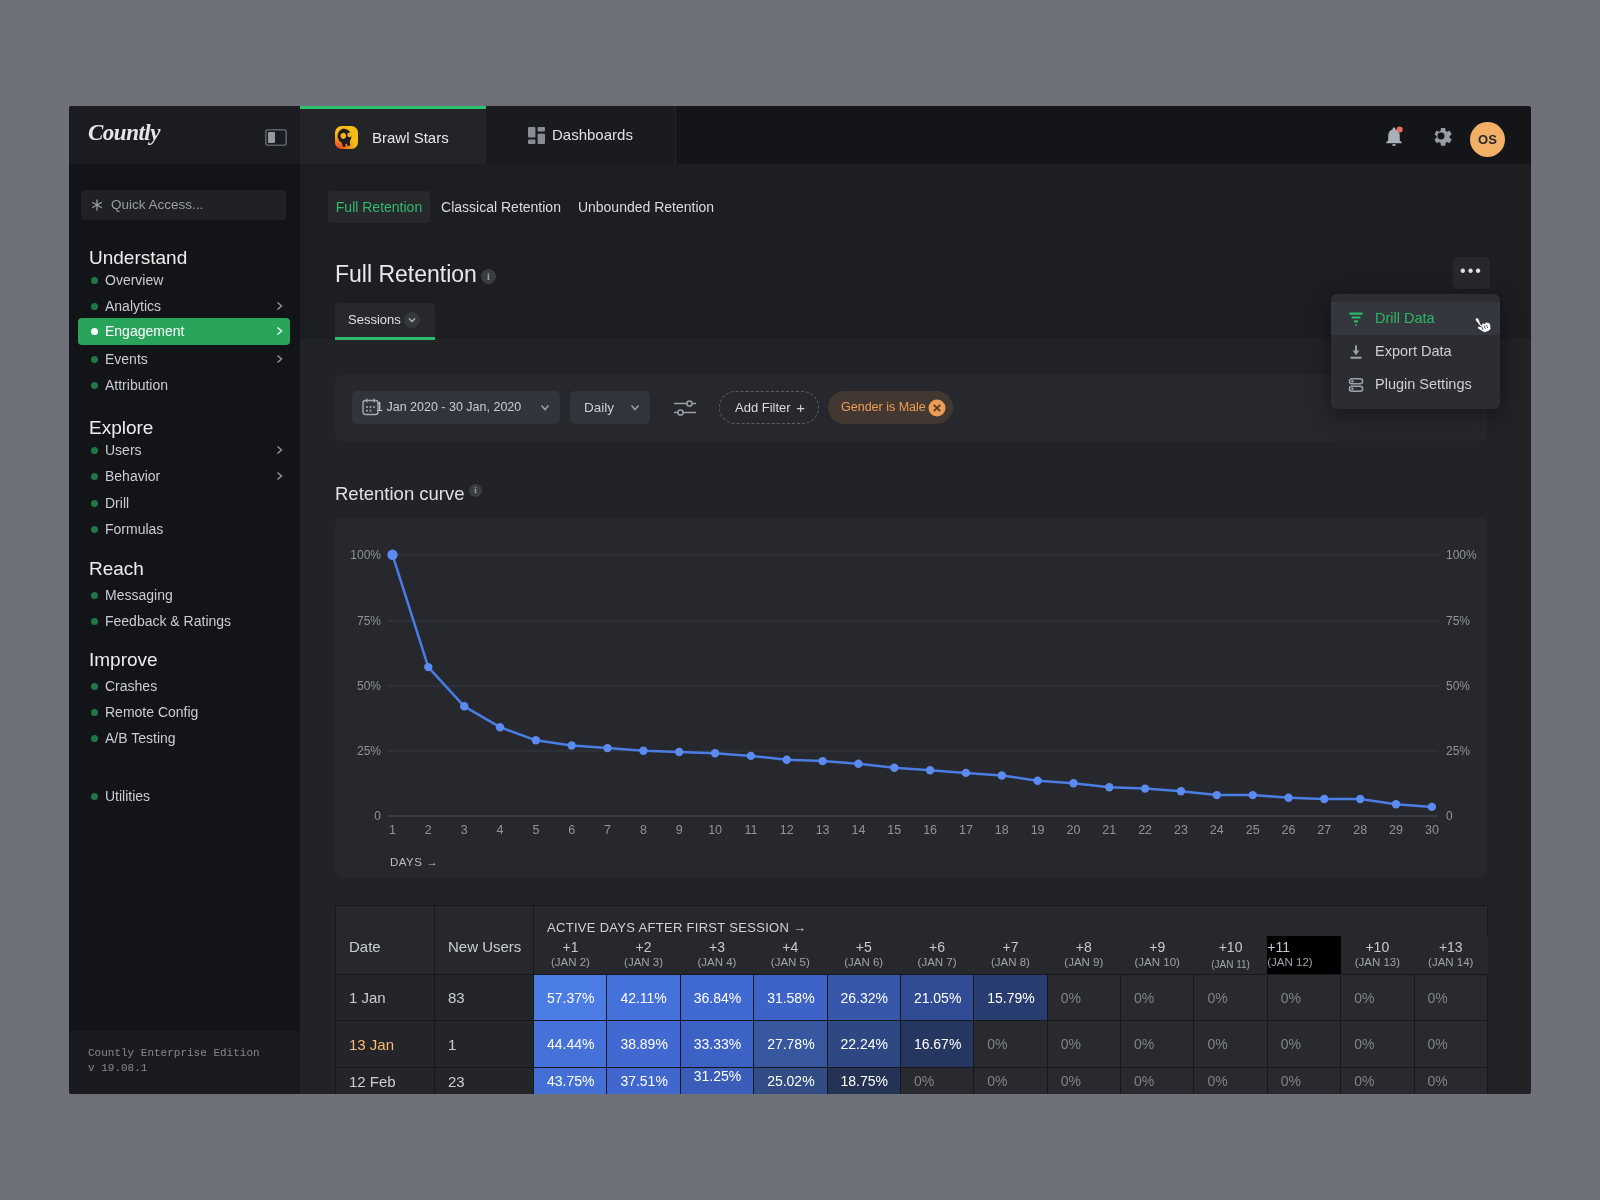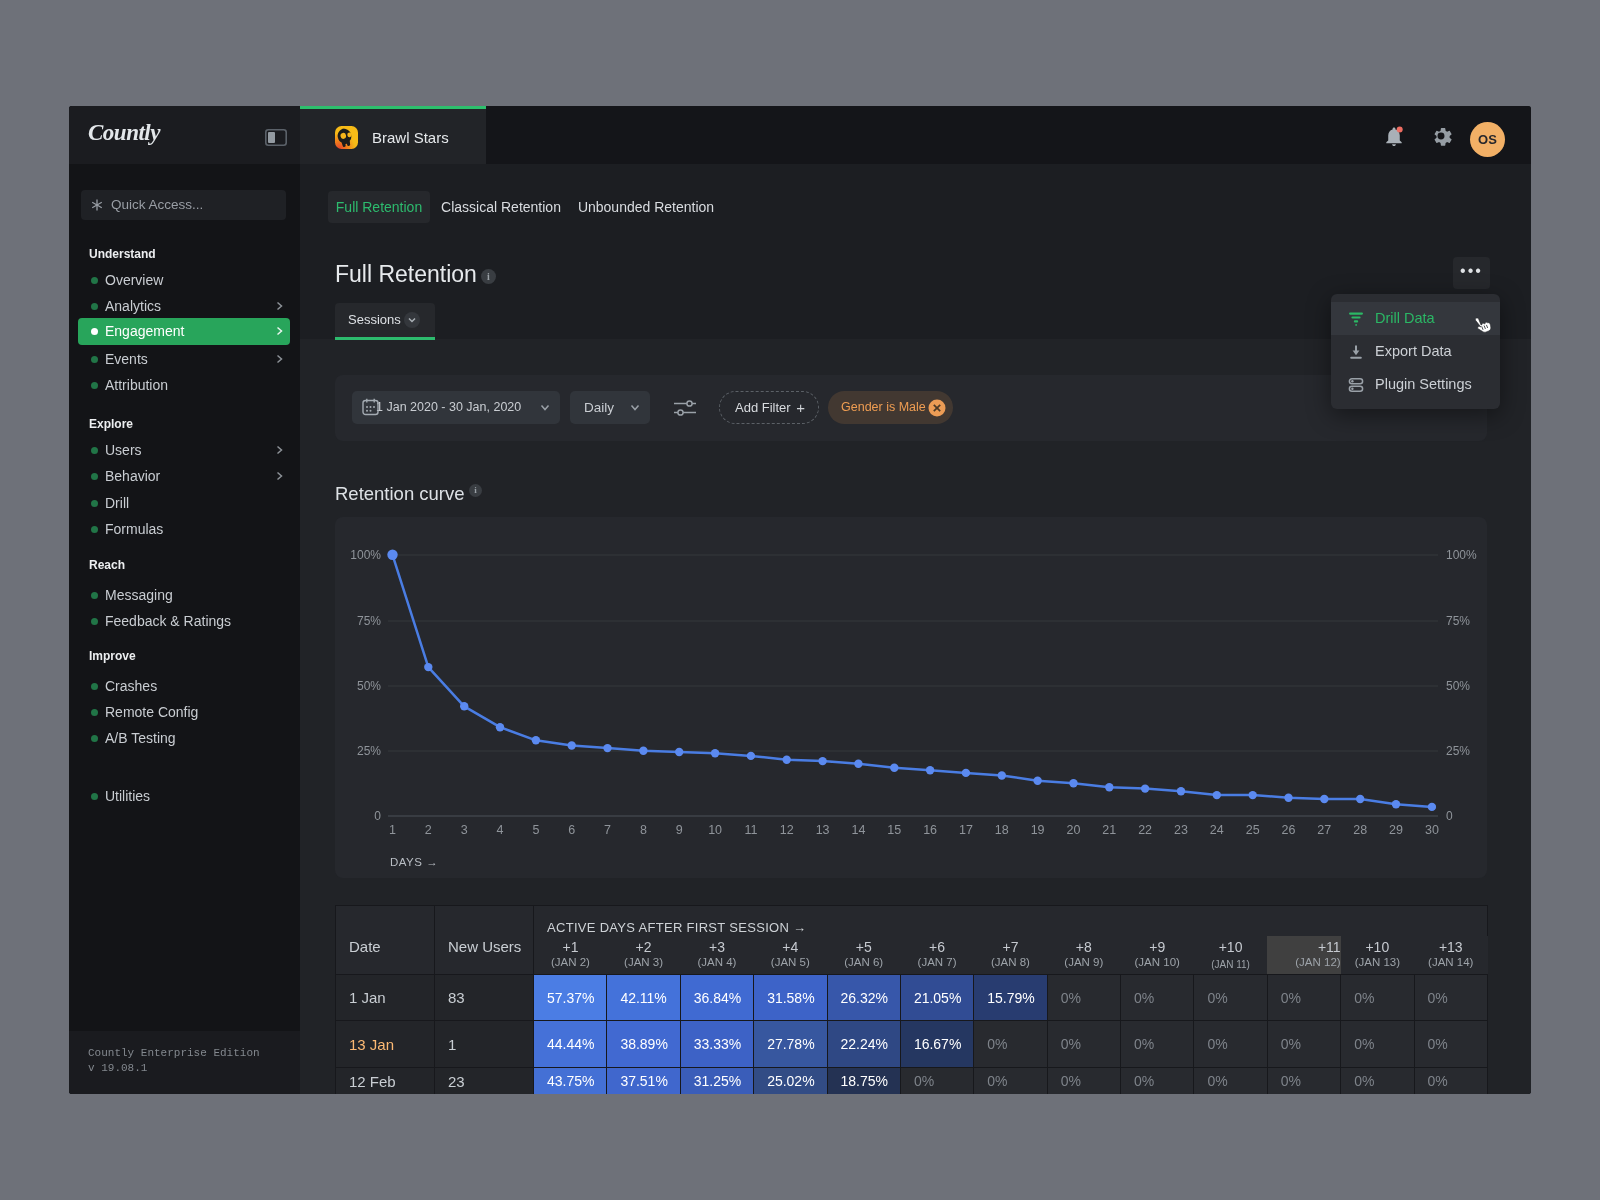--- a/index.html
+++ b/index.html
@@ -5,21 +5,21 @@
   * { margin:0; padding:0; box-sizing:border-box; }
   html,body { width:1600px; height:1200px; background:#6e7179; font-family:"Liberation Sans",sans-serif; overflow:hidden; }
   .win { position:absolute; left:69px; top:106px; width:1462px; height:988px; background:#1c1e22; border-radius:3px; overflow:hidden; }
   .abs { position:absolute; }
   
   .sidebar { position:absolute; left:0; top:0; width:231px; height:988px; background:#131417; }
   .sb-head { position:absolute; left:0; top:0; width:231px; height:58px; background:#1b1c20; }
   .logo { position:absolute; left:19px; top:14px; font-family:"Liberation Serif",serif; font-style:italic; font-weight:bold; font-size:23px; color:#e3e7ea; letter-spacing:-0.5px; }
   .sb-foot { position:absolute; left:0; top:925px; width:231px; height:63px; background:#1a1b1f; font-family:"Liberation Mono",monospace; font-size:11px; color:#83888e; line-height:15px; padding:15px 0 0 19px; }
   .qbox { position:absolute; left:12px; top:84px; width:205px; height:30px; background:#1f2125; border-radius:4px; color:#999ea5; font-size:13.5px; line-height:30px; padding-left:30px; }
-  .sec-h { position:absolute; left:20px; font-size:12px; font-weight:bold; color:#eceef0; }
+  .sec-h { position:absolute; left:20px; font-size:19px; font-weight:normal; color:#eceef0; }
   .item { position:absolute; left:0; width:231px; height:26px; font-size:14px; color:#c9cdd2; line-height:26px; padding-left:36px; }
   .dot { position:absolute; left:22px; top:10px; width:7px; height:7px; border-radius:50%; background:#217547; }
   .chev { position:absolute; right:15px; top:7px; width:12px; height:12px; }
   .sel-row { position:absolute; left:9px; width:212px; height:27px; background:#28a55b; border-radius:4px; }
   
   .topbar { position:absolute; left:231px; top:0; width:1231px; height:58px; background:#141519; }
   .tab-brawl { position:absolute; left:0; top:0; width:186px; height:58px; background:#222428; border-top:3px solid #2dc06d; }
   .tab-dash { position:absolute; left:186px; top:0; width:190px; height:58px; background:#191b1f; border-right:1px solid #25272b; }
   .tab-lbl { position:absolute; font-size:15px; color:#e6e9ec; }
   
@@ -108,20 +108,31 @@
           </radialGradient>
         </defs>
         <rect x="0" y="0" width="23" height="23" rx="6.5" fill="url(#bs)"></rect>
         <g transform="rotate(-12 11.5 11) translate(11.5 11.2) scale(1.32) translate(-11.5 -10.8)">
           <path d="M11.6 3.8 c-4.1 0 -6.6 2.5 -6.6 5.9 c0 2 0.8 3.4 2 4.3 l0.3 2.8 c0 0.5 0.4 0.8 0.8 0.8 l0.7 0 c0.4 0 0.7-0.3 0.7-0.7 l0.1-1.2 l1.1 0 l0.1 1.2 c0 0.4 0.3 0.7 0.7 0.7 l0.7 0 c0.4 0 0.8-0.3 0.8-0.8 l0.3-2.8 c1.2-0.9 2-2.3 2-4.3 c0-3.4-2.5-5.9-6.6-5.9 Z" fill="#1d1d1b"></path>
           <ellipse cx="9.3" cy="9.3" rx="2.1" ry="2.3" fill="#f6b51b"></ellipse>
           <ellipse cx="14" cy="9.5" rx="1.6" ry="1.8" fill="#f6b51b"></ellipse>
         </g>
       </svg>
       <div class="tab-lbl" style="left:72px;top:20px">Brawl Stars</div>
+    </div>
+    <div class="tab-dash">
+      <svg class="abs" style="left:42px;top:21px" width="17" height="17" viewBox="0 0 17 17">
+        <g fill="#878d94">
+          <rect x="0" y="0" width="7.4" height="10.4" rx="1"></rect>
+          <rect x="9.6" y="0" width="7.4" height="4.6" rx="1"></rect>
+          <rect x="0" y="12.6" width="7.4" height="4.4" rx="1"></rect>
+          <rect x="9.6" y="6.8" width="7.4" height="10.2" rx="1"></rect>
+        </g>
+      </svg>
+      <div class="tab-lbl" style="left:66px;top:20px;color:#dee1e5">Dashboards</div>
     </div>
     <svg class="abs" style="left:1083px;top:19px" width="22" height="23" viewBox="0 0 24 24">
       <path fill="#a9b0b7" d="M12 22.4c1.15 0 2.05-.9 2.05-2.05h-4.1c0 1.15.9 2.05 2.05 2.05zm6.3-6.15v-5.25c0-3.22-1.71-5.92-4.72-6.63v-.71c0-.87-.7-1.57-1.58-1.57s-1.58.7-1.58 1.57v.71C7.41 5.08 5.7 7.77 5.7 11v5.25l-2.1 2.1v1.05h16.8v-1.05l-2.1-2.1z"></path>
       <circle cx="18.2" cy="4.4" r="3.3" fill="#ee6d62"></circle>
     </svg>
     <svg class="abs" style="left:1130px;top:19px" width="22" height="22" viewBox="0 0 24 24">
       <path fill="#969da4" fill-rule="evenodd" d="M12 8.2a3.8 3.8 0 1 0 0 7.6 3.8 3.8 0 0 0 0-7.6zm9.4 5.7c.05-.62.05-1.25 0-1.87l2-1.56a.5.5 0 0 0 .12-.64l-1.9-3.29a.5.5 0 0 0-.61-.22l-2.36.95a7.6 7.6 0 0 0-1.62-.94l-.36-2.51a.5.5 0 0 0-.5-.43h-3.8a.5.5 0 0 0-.5.43l-.36 2.51c-.58.25-1.12.56-1.62.94l-2.36-.95a.5.5 0 0 0-.61.22l-1.9 3.29a.5.5 0 0 0 .12.64l2 1.56a7.7 7.7 0 0 0 0 1.87l-2 1.56a.5.5 0 0 0-.12.64l1.9 3.29c.13.22.39.31.61.22l2.36-.95c.5.38 1.04.7 1.62.94l.36 2.51c.04.25.25.43.5.43h3.8a.5.5 0 0 0 .5-.43l.36-2.51a7.6 7.6 0 0 0 1.62-.94l2.36.95c.22.09.48 0 .61-.22l1.9-3.29a.5.5 0 0 0-.12-.64l-2-1.56z"></path>
     </svg>
     <div class="abs" style="left:1170px;top:16px;width:35px;height:35px;border-radius:50%;background:#f2b066;color:#26272c;font-size:13px;font-weight:bold;text-align:center;line-height:35px">OS</div>
   </div>
@@ -343,21 +354,21 @@
                 <div style="font-size:11.5px;color:#9da3a9;margin-top:1px">(JAN 9)</div>
               </td>
               <td style="background:#26282d;border-left:none;border-right:none;border-top:none;text-align:center;padding:0;vertical-align:top">
                 <div style="font-size:14px;color:#c6cad0;margin-top:3px">+9</div>
                 <div style="font-size:11.5px;color:#9da3a9;margin-top:1px">(JAN 10)</div>
               </td>
               <td style="background:#26282d;border-left:none;border-right:none;border-top:none;text-align:center;padding:0;vertical-align:top">
                 <div style="font-size:14px;color:#c6cad0;margin-top:3px">+10</div>
                 <div style="font-size:10px;color:#9da3a9;margin-top:4px">(JAN 11)</div>
               </td>
-              <td style="background:#404040;border-left:none;border-right:none;border-top:none;text-align:right;padding:0;vertical-align:top">
+              <td style="background:#000000;border-left:none;border-right:none;border-top:none;text-align:left;padding:0;vertical-align:top">
                 <div style="font-size:14px;color:#c6cad0;margin-top:3px">+11</div>
                 <div style="font-size:11.5px;color:#9da3a9;margin-top:1px">(JAN 12)</div>
               </td>
               <td style="background:#26282d;border-left:none;border-right:none;border-top:none;text-align:center;padding:0;vertical-align:top">
                 <div style="font-size:14px;color:#c6cad0;margin-top:3px">+10</div>
                 <div style="font-size:11.5px;color:#9da3a9;margin-top:1px">(JAN 13)</div>
               </td>
               <td style="background:#26282d;border-left:none;border-right:none;border-top:none;text-align:center;padding:0;vertical-align:top">
                 <div style="font-size:14px;color:#c6cad0;margin-top:3px">+13</div>
                 <div style="font-size:11.5px;color:#9da3a9;margin-top:1px">(JAN 14)</div>
@@ -395,21 +406,21 @@
               <td style="background:#282a2f;color:#7e838a;font-size:14px">0%</td>
               <td style="background:#282a2f;color:#7e838a;font-size:14px">0%</td>
               <td style="background:#282a2f;color:#7e838a;font-size:14px">0%</td>
               <td style="background:#282a2f;color:#7e838a;font-size:14px">0%</td>
             </tr>
 <tr style="height:46.4px">
               <td style="background:#232529;font-size:15px;color:#c9ced3;vertical-align:top;padding-top:5px">12 Feb</td>
               <td style="background:#232529;font-size:15px;color:#c9ced3;vertical-align:top;padding-top:5px">23</td>
               <td style="background:#4470d5;color:#fff;font-size:14px;vertical-align:top;padding-top:5px">43.75%</td>
               <td style="background:#4067cd;color:#fff;font-size:14px;vertical-align:top;padding-top:5px">37.51%</td>
-              <td style="background:#3a5db9;color:#fff;font-size:14px;vertical-align:top;padding-top:5px">31.25%</td>
+              <td style="background:#3a5db9;color:#fff;font-size:14px;vertical-align:top;">31.25%</td>
               <td style="background:#324c85;color:#fff;font-size:14px;vertical-align:top;padding-top:5px">25.02%</td>
               <td style="background:#243253;color:#fff;font-size:14px;vertical-align:top;padding-top:5px">18.75%</td>
               <td style="background:#282a2f;color:#7e838a;font-size:14px;vertical-align:top;padding-top:5px">0%</td>
               <td style="background:#282a2f;color:#7e838a;font-size:14px;vertical-align:top;padding-top:5px">0%</td>
               <td style="background:#282a2f;color:#7e838a;font-size:14px;vertical-align:top;padding-top:5px">0%</td>
               <td style="background:#282a2f;color:#7e838a;font-size:14px;vertical-align:top;padding-top:5px">0%</td>
               <td style="background:#282a2f;color:#7e838a;font-size:14px;vertical-align:top;padding-top:5px">0%</td>
               <td style="background:#282a2f;color:#7e838a;font-size:14px;vertical-align:top;padding-top:5px">0%</td>
               <td style="background:#282a2f;color:#7e838a;font-size:14px;vertical-align:top;padding-top:5px">0%</td>
               <td style="background:#282a2f;color:#7e838a;font-size:14px;vertical-align:top;padding-top:5px">0%</td>

